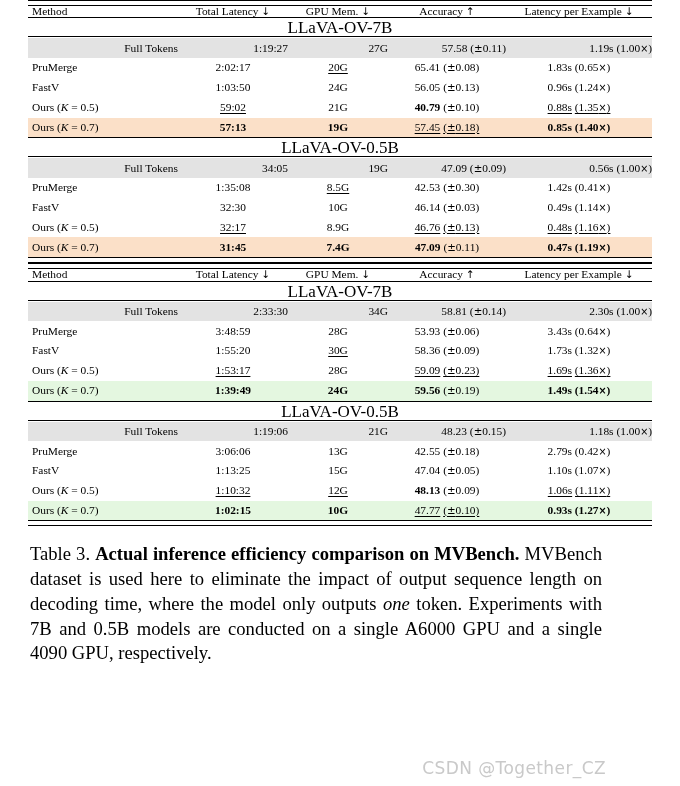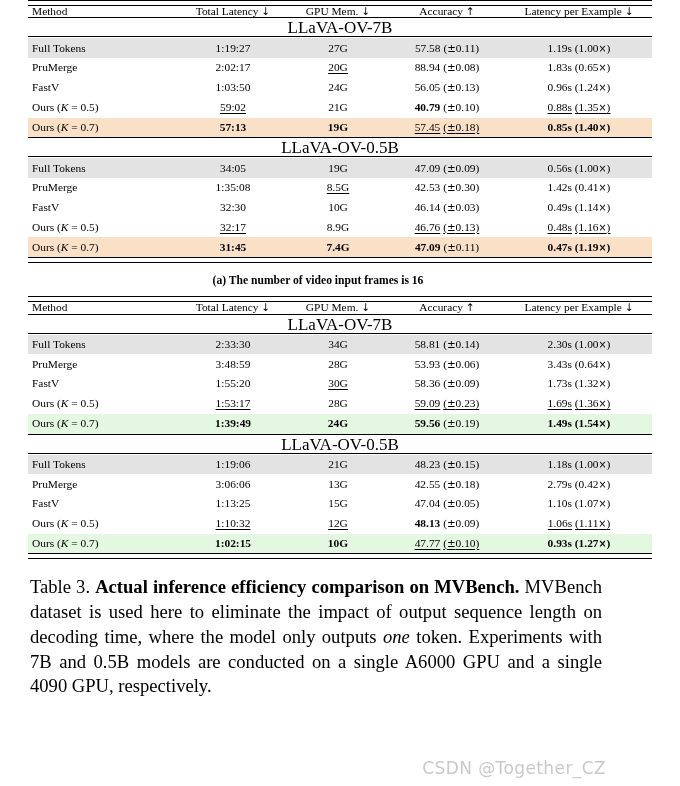--- a/index.html
+++ b/index.html
@@ -79,21 +79,21 @@
   }
 
   .row td {
     padding: 4.2px 0 4.2px 0;
     font-size: 11.4px;
   }
   .row td.method {
     text-align: left;
     padding-left: 4px;
   }
-  .row.gray td   { background: #e3e3e3; }
+  .row.gray td   { background: #e3e3e3; text-align: right; }
   .row.orange td { background: #fbe0c8; }
   .row.green td  { background: #e4f7e0; }
 
   .b  { font-weight: bold; }
   .u  { text-decoration: underline; text-underline-offset: 2px; text-align: right; }
   .mathit {
     font-family: "Liberation Serif", "DejaVu Serif", serif;
     font-style: italic;
   }
   .pm { font-family: "DejaVu Sans", sans-serif; font-size: 10.3px; }
@@ -166,21 +166,21 @@
             <td class="method"><span>Full Tokens</span></td>
             <td><span class="">1:19:27</span></td>
             <td><span class="">27G</span></td>
             <td><span class="">57.58</span> <span class="">(<span class="pm">±</span>0.11)</span></td>
             <td><span class="">1.19s</span> <span class="">(1.00<span class="times">×</span>)</span></td>
           </tr>
           <tr class="row">
             <td class="method"><span>PruMerge</span></td>
             <td><span class="">2:02:17</span></td>
             <td><span class="u">20G</span></td>
-            <td><span class="">88.94</span> <span class="">(<span class="pm">±</span>0.08)</span></td>
+            <td><span class="">65.41</span> <span class="">(<span class="pm">±</span>0.08)</span></td>
             <td><span class="">1.83s</span> <span class="">(0.65<span class="times">×</span>)</span></td>
           </tr>
           <tr class="row">
             <td class="method"><span>FastV</span></td>
             <td><span class="">1:03:50</span></td>
             <td><span class="">24G</span></td>
             <td><span class="">56.05</span> <span class="">(<span class="pm">±</span>0.13)</span></td>
             <td><span class="">0.96s</span> <span class="">(1.24<span class="times">×</span>)</span></td>
           </tr>
           <tr class="row">
@@ -239,21 +239,20 @@
             <td><span class="b">31:45</span></td>
             <td><span class="b">7.4G</span></td>
             <td><span class="b">47.09</span> <span class="">(<span class="pm">±</span>0.11)</span></td>
             <td><span class="b">0.47s</span> <span class="b">(1.19<span class="times">×</span>)</span></td>
           </tr>
           <tr>
             <td class="rule-bot" colspan="5"></td>
           </tr>
         </tbody>
       </table>
-      <div class="subcap">(a) The number of video input frames is 16</div>
       <table class="tbl">
         <colgroup>
           <col class="c-method">
           <col class="c-lat">
           <col class="c-mem">
           <col class="c-acc">
           <col class="c-lpe">
         </colgroup>
         <tbody>
           <tr>

